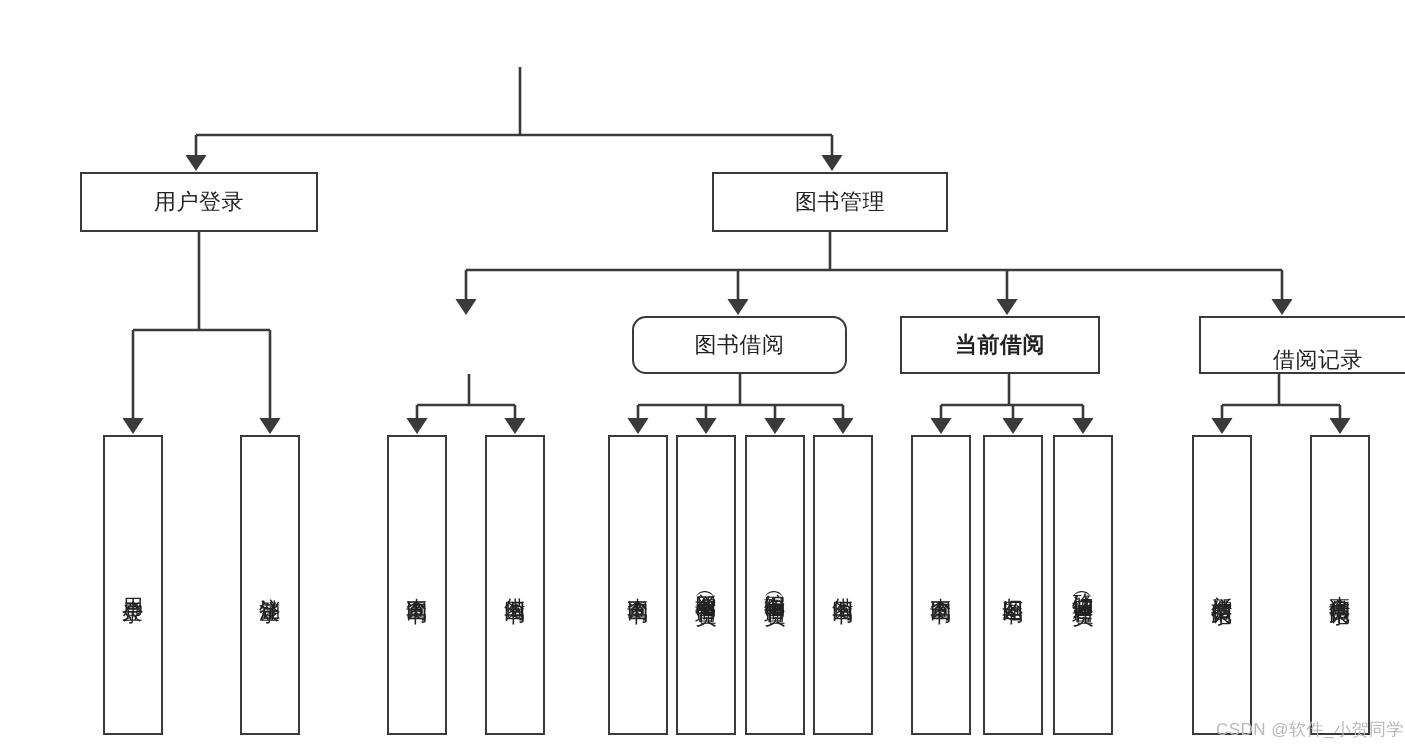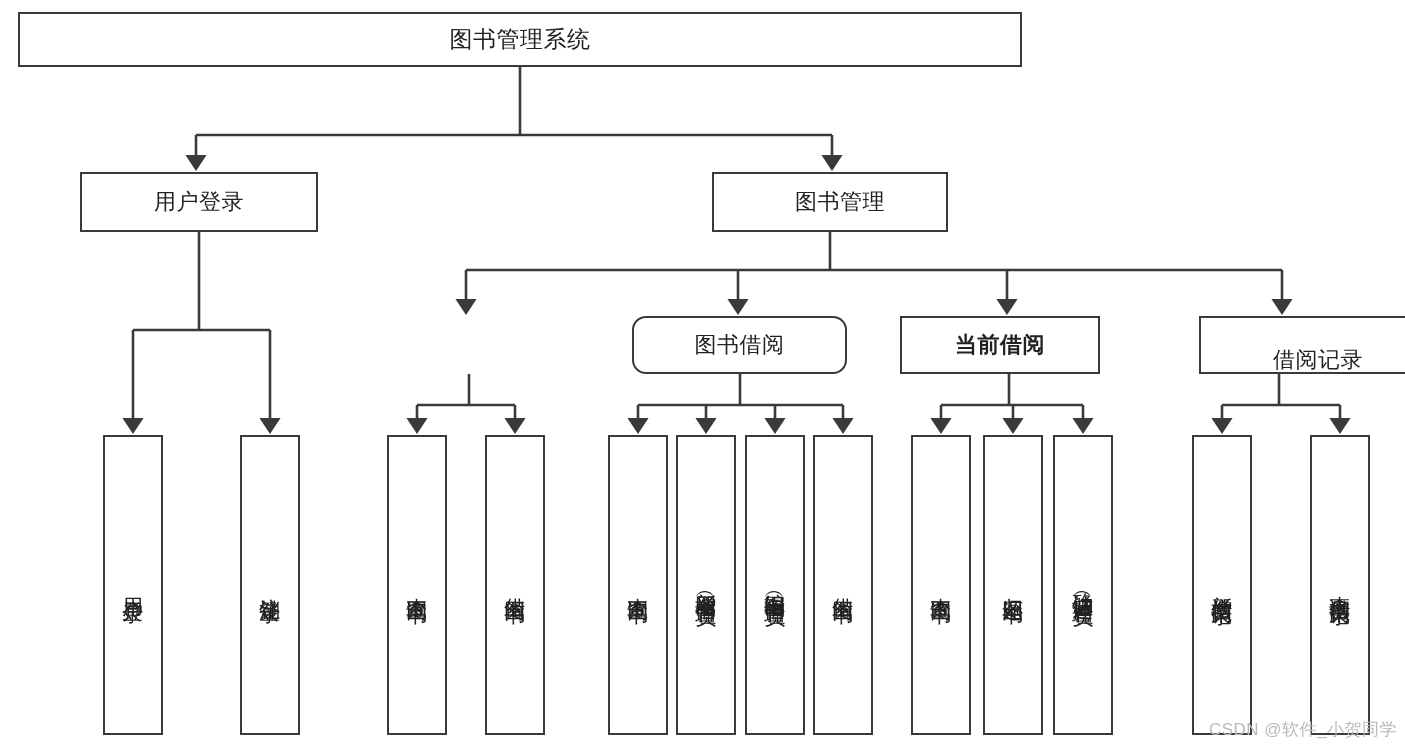--- a/index.html
+++ b/index.html
@@ -59,21 +59,21 @@
     writing-mode: vertical-rl;
     text-orientation: upright;
     font-size: 21px;
     line-height: 1.32;
     letter-spacing: 2px;
     color: #222222;
     white-space: nowrap;
   }
   #watermark {
     position: absolute;
-    right: 8px;
+    right: 1px;
     bottom: 6px;
     font-size: 17px;
     color: #b9b9b9;
     letter-spacing: 0.5px;
     z-index: 5;
     white-space: nowrap;
   }
 </style>
 </head>
 <body>
@@ -123,23 +123,20 @@
       <path d="M1013,405 L1013,421" marker-end="url(#arrow)"></path>
       <path d="M1083,405 L1083,421" marker-end="url(#arrow)"></path>
 
       <path d="M1279,374 L1279,405"></path>
       <path d="M1222,405 L1340,405"></path>
       <path d="M1222,405 L1222,421" marker-end="url(#arrow)"></path>
       <path d="M1340,405 L1340,421" marker-end="url(#arrow)"></path>
     </g>
   </svg>
 
-  <div class="node root" style="left:18px; top:12px; width:1004px; height:55px;">
-    <span class="node-label">图书管理系统</span>
-  </div>
 
   <div class="node" style="left:80px; top:172px; width:238px; height:60px;">
     <span class="node-label">用户登录</span>
   </div>
   <div class="node" style="left:712px; top:172px; width:236px; height:60px;padding-left:20px;">
     <span class="node-label">图书管理</span>
   </div>
 
   <div class="node" style="left:632px; top:316px; width:215px; height:58px;border-radius:14px;">
     <span class="node-label">图书借阅</span>

